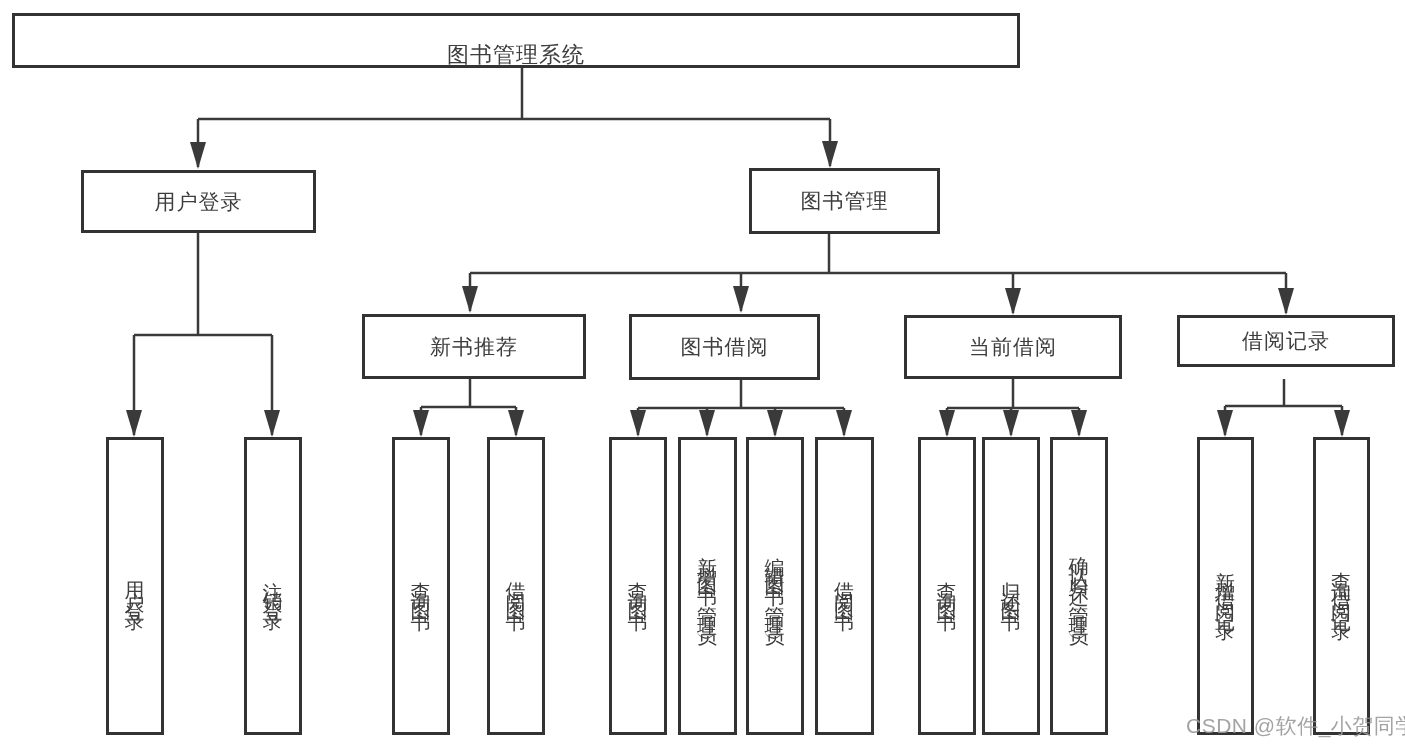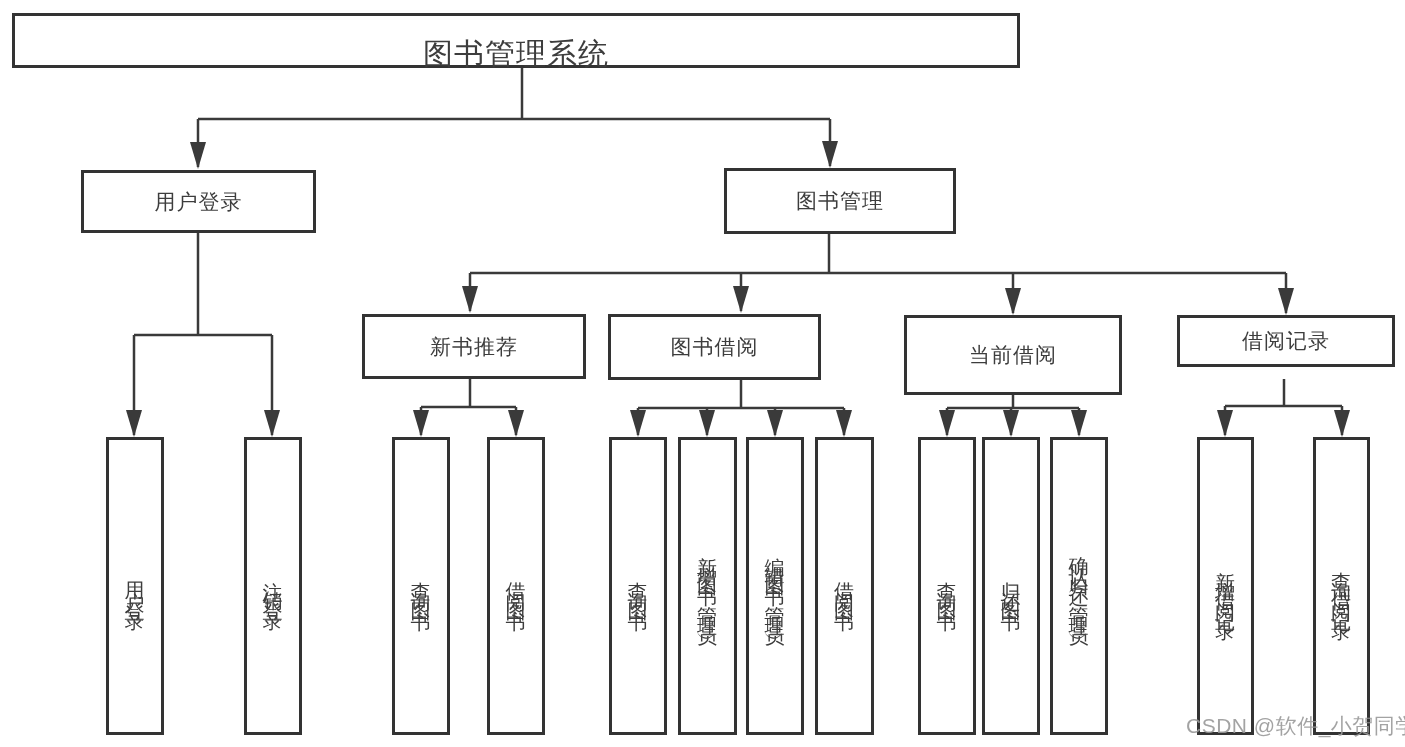--- a/index.html
+++ b/index.html
@@ -16,21 +16,21 @@
   .ahead { fill:#3a3a3a; stroke:none; }
   .node {
     position:absolute;
     box-sizing:border-box;
     background:#ffffff;
     border:3px solid #333333;
     display:flex; align-items:center; justify-content:center;
     color:#3d3d3d;
   }
   .hlabel { font-size:21px; letter-spacing:1px; white-space:nowrap; }
-  .root-label { font-size:30px;margin-top:28px; }
+  .root-label { font-size:22px;margin-top:28px; }
   .vlabel {
     writing-mode:vertical-rl;
     text-orientation:mixed;
     font-size:20px;
     letter-spacing:10px;
     line-height:1;
     white-space:nowrap;
   }
   .watermark {
     position:absolute;
@@ -114,31 +114,31 @@
     </g>
   </svg>
 
   <div class="node" style="left:12px;top:13px;width:1008px;height:55px">
     <span class="hlabel root-label">图书管理系统</span>
   </div>
 
   <div class="node" style="left:81px;top:170px;width:235px;height:63px">
     <span class="hlabel">用户登录</span>
   </div>
-  <div class="node" style="left:724px;top:168px;width:232px;height:66px">
+  <div class="node" style="left:749px;top:168px;width:191px;height:66px">
     <span class="hlabel">图书管理</span>
   </div>
 
   <div class="node" style="left:362px;top:314px;width:224px;height:65px">
     <span class="hlabel">新书推荐</span>
   </div>
-  <div class="node" style="left:608px;top:314px;width:213px;height:66px">
+  <div class="node" style="left:629px;top:314px;width:191px;height:66px">
     <span class="hlabel">图书借阅</span>
   </div>
-  <div class="node" style="left:904px;top:315px;width:218px;height:80px">
+  <div class="node" style="left:904px;top:315px;width:218px;height:64px">
     <span class="hlabel">当前借阅</span>
   </div>
   <div class="node" style="left:1177px;top:315px;width:218px;height:52px">
     <span class="hlabel">借阅记录</span>
   </div>
 
   <div class="node" style="left:106px;top:437px;width:58px;height:298px">
     <span class="vlabel">用户登录</span>
   </div>
   <div class="node" style="left:244px;top:437px;width:58px;height:298px">

